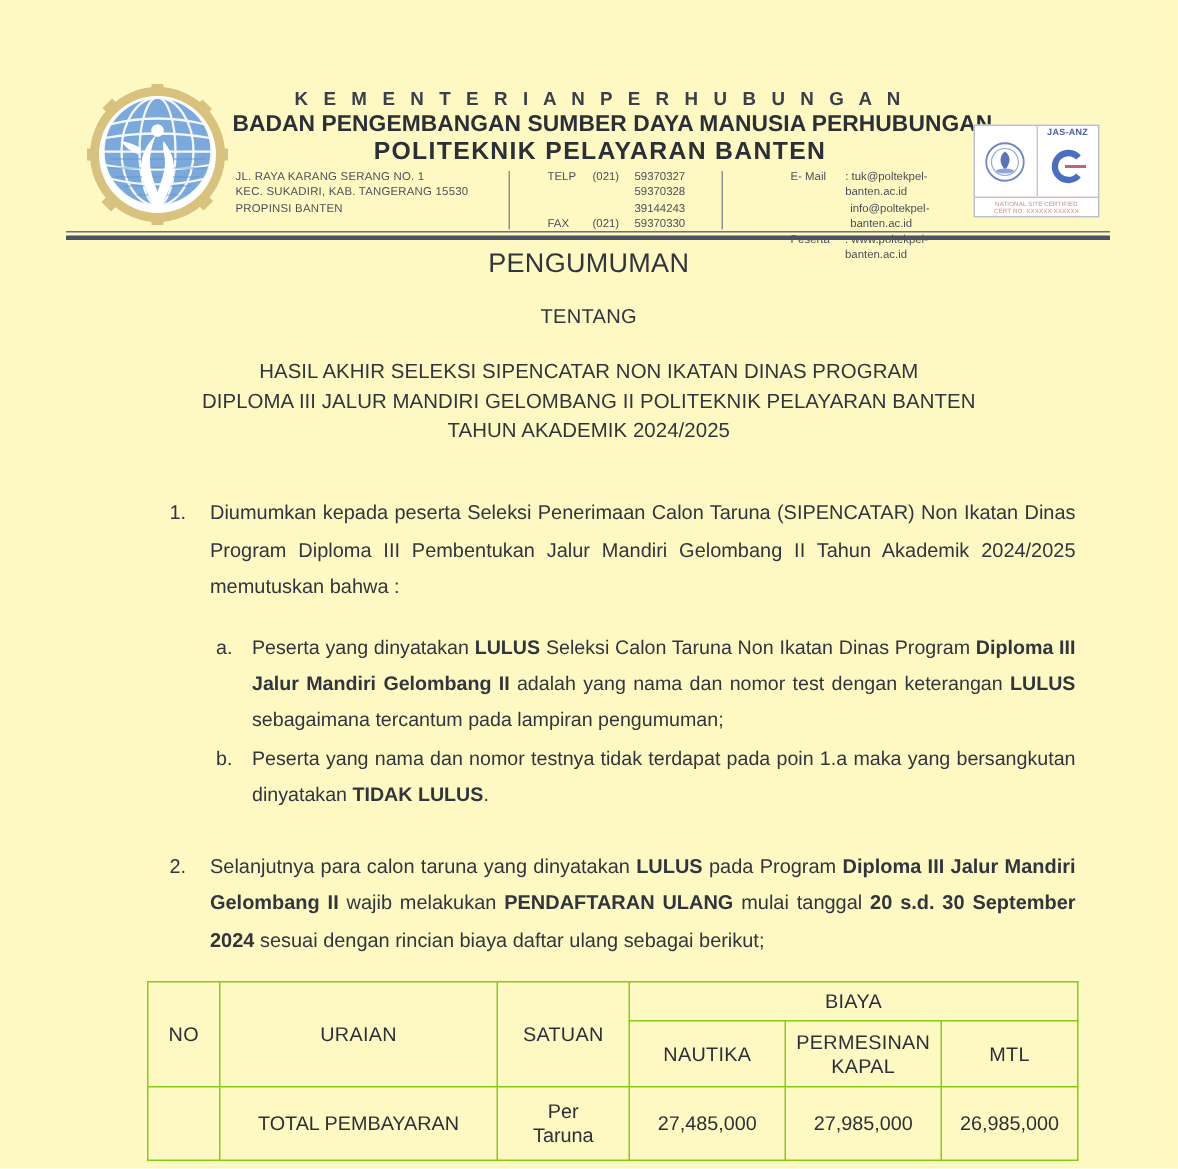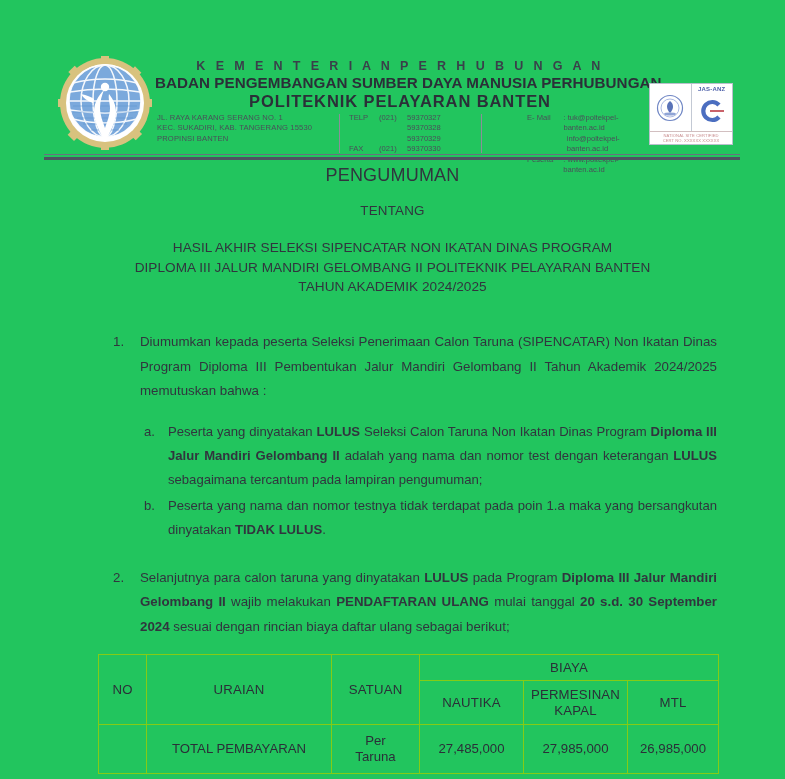--- a/index.html
+++ b/index.html
@@ -15,21 +15,21 @@
     overflow: hidden;
     font-family: "Liberation Sans", sans-serif;
     color: #2c2f36;
     position: relative;
   }
 
   .page {
     position: relative;
     width: 785px;
     height: 779px;
-    background: #22c55e;
+    background: #fef9c3;
   }
 
   
   .letterhead {
     position: absolute;
     left: 0; top: 0;
     width: 785px;
     height: 152px;
   }
 
@@ -96,21 +96,21 @@
     background: #8b8f98;
     margin-right: 9px;
     margin-top: 1px;
   }
   .tel-col {
     width: 132px;
     font-size: 7.6px;
     line-height: 10.4px;
     color: #4a4f59;
   }
-  .tel-row { display: flex; }
+  .tel-row { display: flex; margin-left: 16px; }
   .tel-lbl { width: 30px; }
   .tel-code { width: 28px; }
   .tel-num { }
   .mail-col {
     font-size: 7.6px;
     line-height: 10.4px;
     color: #4a4f59;
     flex: 1;
   }
   .mail-row { display: flex; padding-left: 36px; }
@@ -394,21 +394,21 @@
           <span class="tel-num">59370327</span>
         </div>
         <div class="tel-row">
           <span class="tel-lbl"></span>
           <span class="tel-code"></span>
           <span class="tel-num">59370328</span>
         </div>
         <div class="tel-row">
           <span class="tel-lbl"></span>
           <span class="tel-code"></span>
-          <span class="tel-num">59370329</span>
+          <span class="tel-num">39144243</span>
         </div>
         <div class="tel-row">
           <span class="tel-lbl">FAX</span>
           <span class="tel-code">(021)</span>
           <span class="tel-num">59370330</span>
         </div>
       </div>
       <div class="vsep"></div>
       <div class="mail-col">
         <div class="mail-row">

